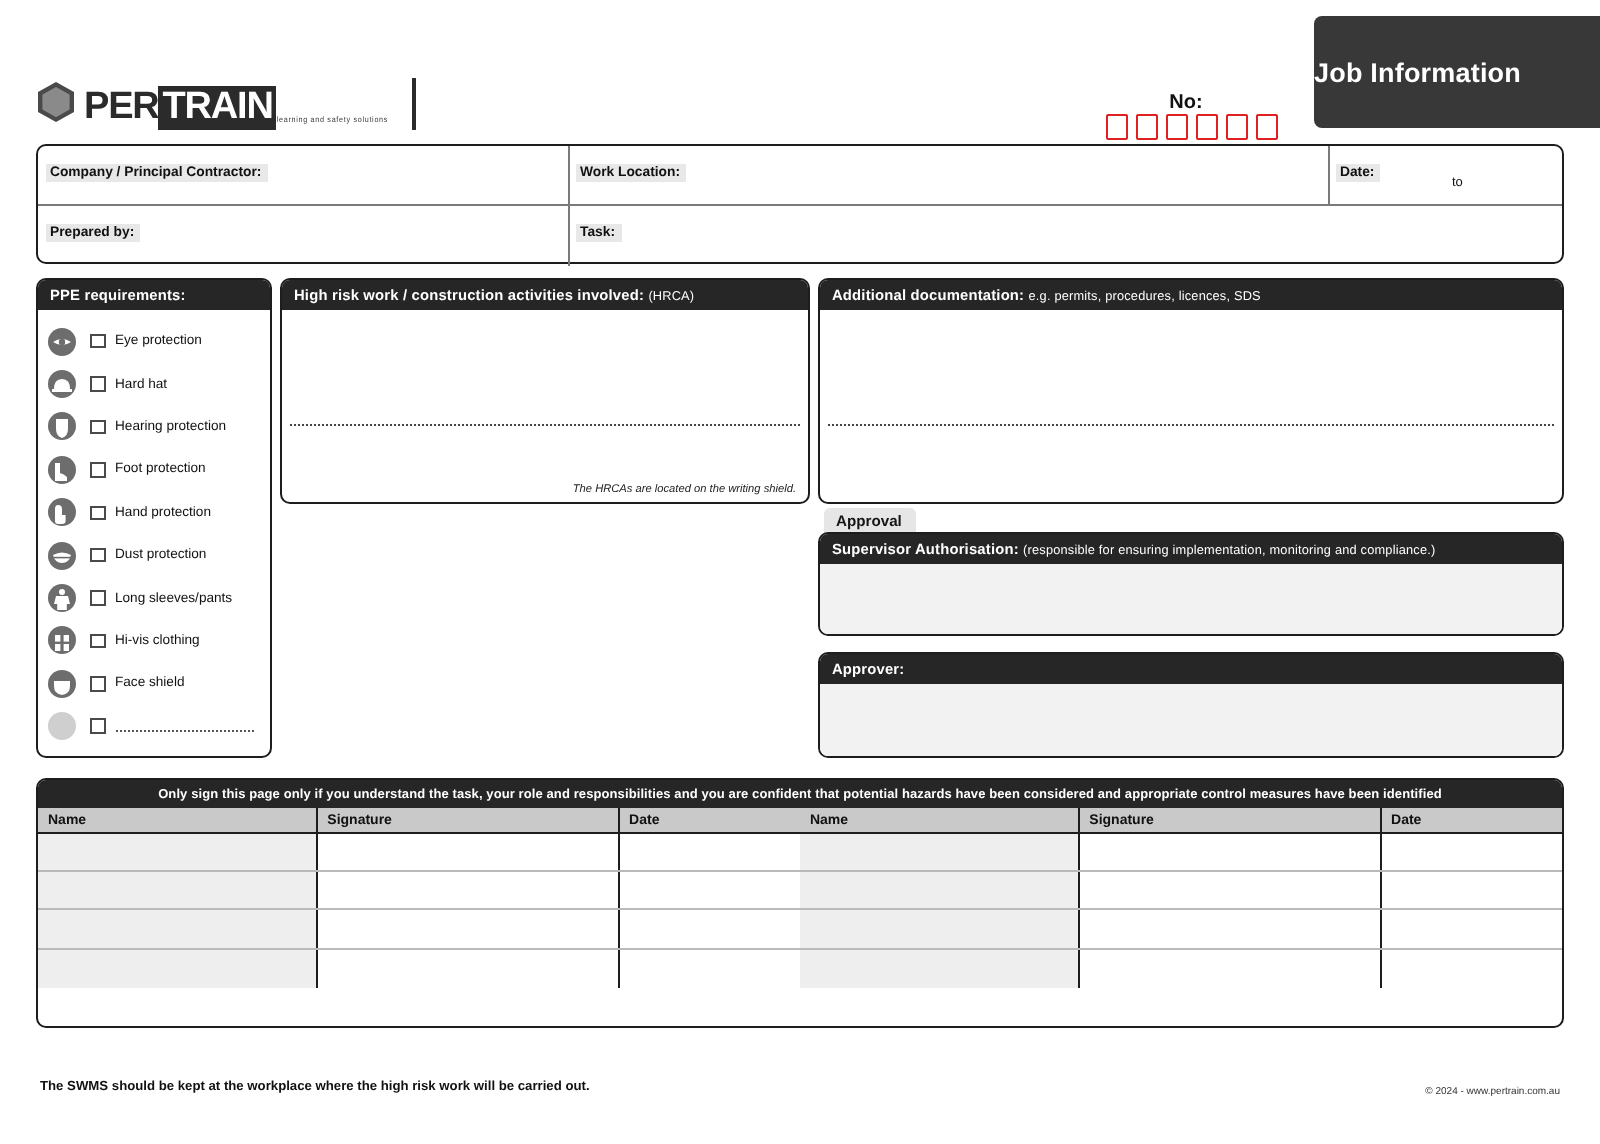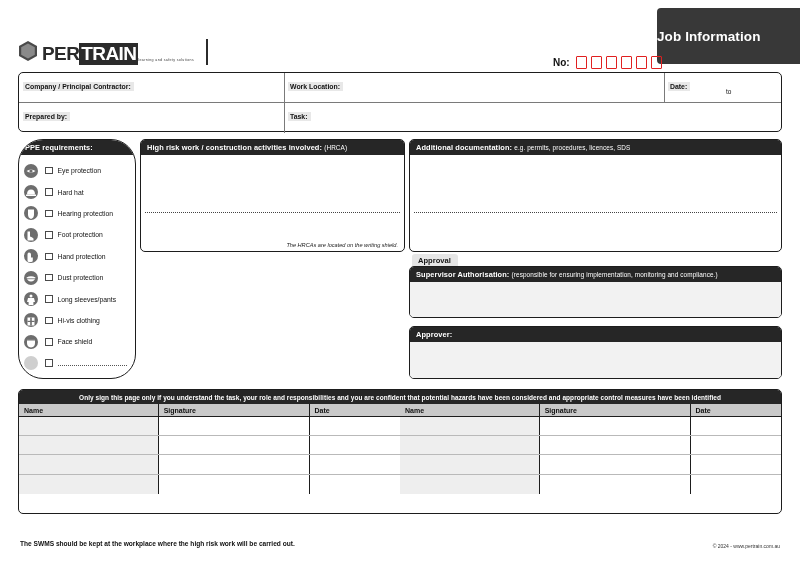--- a/index.html
+++ b/index.html
@@ -28,21 +28,21 @@
   .logo-hex{ width:20px; height:22px; margin-right:4px; position:relative; top:-1px;}
   .logo-text{ display:flex; flex-direction:row; align-items:flex-end; line-height:1; }
   .logo-main{ font-size:19px; font-weight:bold; letter-spacing:-0.6px; white-space:nowrap;}
   .logo-main .per{ color:#2b2b2b; }
   .logo-main .train{ background:#2b2b2b; color:#fff; padding:0 2px 1px 2px; }
   .logo-tag{ font-size:3.6px; letter-spacing:.35px; color:#3a3a3a; margin-top:2px;
              transform:scaleY(1.1); white-space:nowrap;}
   .hdr-divider{ width:2px; height:26px; background:#2b2b2b; margin:0 10px 0 12px; }
   .hdr-title{ font-size:15.5px; font-weight:bold; letter-spacing:-0.2px; white-space:nowrap; }
 
-  .no-block{ position:absolute; left:553px; top:56px; display:flex; align-items:center; }
+  .no-block{ position:absolute; left:553px; top:46px; display:flex; align-items:center;flex-direction:column; }
   .no-label{ font-size:10px; font-weight:bold; margin-right:6px; }
   .no-boxes{ display:flex; gap:4px; }
   .no-box{ width:11px; height:13px; border:1.6px solid #e02020; border-radius:1px; }
 
   
   .panel{ position:absolute; border:1.3px solid #1d1d1d; border-radius:5px; background:#fff;
           overflow:hidden; }
   .panel-hdr{ background:#262626; color:#fff; font-size:7.4px; font-weight:bold;
               padding:3px 5px 3px 6px; letter-spacing:.1px; white-space:nowrap; }
   .panel-hdr .light{ font-weight:normal; font-size:6.4px; }
@@ -53,21 +53,21 @@
   .tf-row{ position:absolute; left:0; width:100%; height:30px; }
   .tf-row.r1{ top:0; border-bottom:1px solid #7a7a7a; }
   .tf-row.r2{ top:30px; }
   .tf-cell{ position:absolute; top:0; height:100%; padding:2px 0 0 4px; }
   .tf-lab{ font-size:6.9px; font-weight:bold; background:#e8e8e8; display:inline-block;
            padding:1px 3px 1px 2px; white-space:nowrap; }
   .tf-vline{ position:absolute; top:0; width:1px; height:100%; background:#7a7a7a; }
   .tf-to{ position:absolute; left:62px; top:15px; font-size:6.5px; }
 
   
-  .ppe{ left:18px; top:139px; width:118px; height:240px;border-radius:25px; }
+  .ppe{ left:18px; top:139px; width:118px; height:240px; }
   .ppe-list{ padding:5px 0 0 5px; }
   .ppe-item{ display:flex; align-items:center; height:21.4px; }
   .ppe-ico{ width:14px; height:14px; border-radius:50%; background:#6d6d6d;
             display:flex; align-items:center; justify-content:center; flex:0 0 auto; }
   .ppe-ico.blank{ background:#cfcfcf; }
   .ppe-ico svg{ display:block; }
   .ppe-cb{ width:7.5px; height:7.5px; border:1px solid #4a4a4a; background:#fff;
            margin:0 5px 0 7px; flex:0 0 auto; }
   .ppe-lab{ font-size:6.8px; white-space:nowrap; }
   .ppe-dots{ flex:1; border-bottom:1px dotted #555; height:6px; margin-right:8px; }

